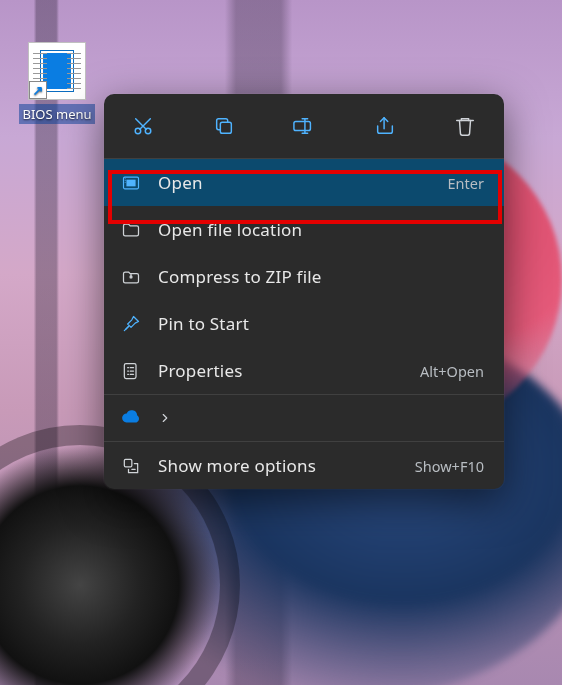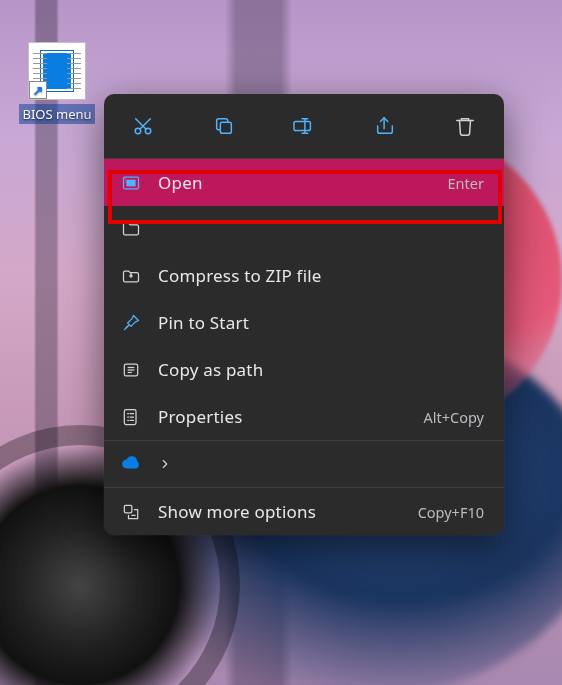--- a/index.html
+++ b/index.html
@@ -99,21 +99,21 @@
       height: 1px; background: rgba(255,255,255,0.10);
       margin: 0;
     }
     .context-menu .menu-item {
       display: flex; align-items: center;
       padding: 12px 20px 12px 16px;
       gap: 16px;
       white-space: nowrap;
     }
     .context-menu .menu-item.hovered {
-      background: #be185d;
+      background: #0c4a6e;
     }
     .highlight-box {
       position: absolute;
       left: 108px; top: 170px;
       width: 394px; height: 54px;
       border: 4px solid #e40000;
       pointer-events: none;
       z-index: 5;
     }
     .menu-item .mi-icon {
@@ -202,20 +202,21 @@
     <span class="mi-accel">Enter</span>
   </div>
 
 
   <div class="menu-item">
     <span class="mi-icon muted">
       <svg width="20" height="20" viewBox="0 0 24 24" fill="none" stroke="currentColor" stroke-width="1.5" stroke-linejoin="round">
           <path d="M3 7a2 2 0 0 1 2-2h4l2 2h8a2 2 0 0 1 2 2v8a2 2 0 0 1-2 2H5a2 2 0 0 1-2-2V7z"></path>
         </svg>
     </span>
+    <span class="mi-label">Open file location</span>
   </div>
 
   <div class="menu-item">
     <span class="mi-icon muted">
       <svg width="20" height="20" viewBox="0 0 24 24" fill="none" stroke="currentColor" stroke-width="1.5" stroke-linejoin="round">
           <path d="M3 8a2 2 0 0 1 2-2h4l2 2h8a2 2 0 0 1 2 2v7a2 2 0 0 1-2 2H5a2 2 0 0 1-2-2V8z"></path>
           <path d="M12 8v3"></path>
           <path d="M11 11h2v2h-2z"></path>
         </svg>
     </span>
@@ -225,46 +226,35 @@
   <div class="menu-item">
     <span class="mi-icon">
       <svg width="20" height="20" viewBox="0 0 24 24" fill="none" stroke="currentColor" stroke-width="1.5" stroke-linecap="round" stroke-linejoin="round">
           <path d="M15 3l6 6-4 2-5 5-2-2-4 4 0 0 4-4-2-2 5-5 2-4z"></path>
           <path d="M9 15l-5 5"></path>
         </svg>
     </span>
     <span class="mi-label">Pin to Start</span>
   </div>
 
-  <div class="menu-item">
-    <span class="mi-icon muted">
-      <svg width="20" height="20" viewBox="0 0 24 24" fill="none" stroke="currentColor" stroke-width="1.5" stroke-linejoin="round">
-          <rect x="4" y="5" width="16" height="14" rx="2"></rect>
-          <path d="M8 9h8"></path>
-          <path d="M8 12h8"></path>
-          <path d="M8 15h5"></path>
-        </svg>
-    </span>
-    <span class="mi-label">Copy as path</span>
-  </div>
 
   <div class="menu-item">
     <span class="mi-icon muted">
       <svg width="20" height="20" viewBox="0 0 24 24" fill="none" stroke="currentColor" stroke-width="1.5" stroke-linecap="round" stroke-linejoin="round">
           <rect x="4" y="3" width="14" height="18" rx="2"></rect>
           <path d="M8 8h1"></path>
           <path d="M8 12h1"></path>
           <path d="M8 16h1"></path>
           <path d="M11 8h4"></path>
           <path d="M11 12h4"></path>
           <path d="M11 16h4"></path>
         </svg>
     </span>
     <span class="mi-label">Properties</span>
-    <span class="mi-accel">Alt+Copy</span>
+    <span class="mi-accel">Alt+Open</span>
   </div>
 
   <div class="divider"></div>
 
   <div class="menu-item">
     <span class="mi-icon">
       <svg width="22" height="20" viewBox="0 0 24 20">
           <path fill="#0a7de2" d="M7 15a5 5 0 0 1 .3-9.99A6 6 0 0 1 18.7 7 4.5 4.5 0 0 1 18 15H7z"></path>
         </svg>
     </span>
@@ -279,18 +269,18 @@
 
   <div class="menu-item">
     <span class="mi-icon muted">
       <svg width="20" height="20" viewBox="0 0 24 24" fill="none" stroke="currentColor" stroke-width="1.5" stroke-linecap="round" stroke-linejoin="round">
           <rect x="4" y="4" width="9" height="9" rx="1.5"></rect>
           <path d="M16 9h4v11H9v-4"></path>
           <path d="M13 16h4"></path>
         </svg>
     </span>
     <span class="mi-label">Show more options</span>
-    <span class="mi-accel">Copy+F10</span>
+    <span class="mi-accel">Show+F10</span>
   </div>
 
 </div>
 
 <div class="highlight-box"></div>
 
 </body></html>

